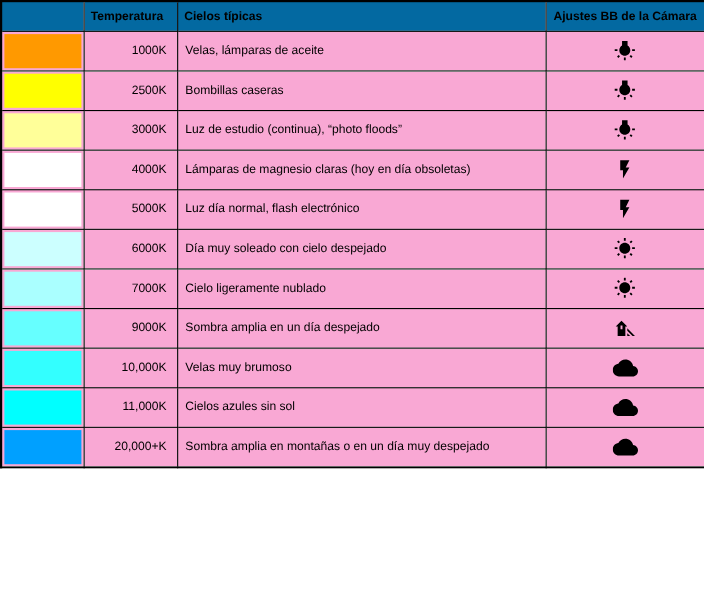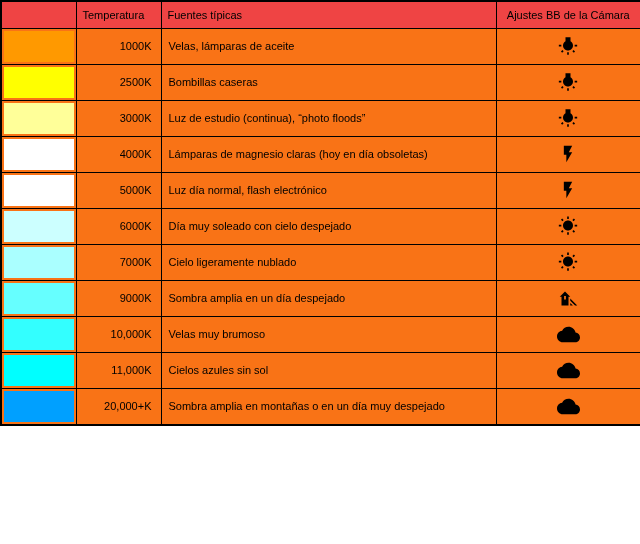--- a/index.html
+++ b/index.html
@@ -11,31 +11,31 @@
     width: 640px;
     table-layout: fixed;
     border: 2px solid #000;
   }
   .wb-table th, .wb-table td {
     border: 1px solid #000;
     font-size: 11px;
     overflow: hidden;
   }
   .wb-table th {
-    background: #ef4444;
+    background: #0369a1;
     height: 27px;
-    font-weight: normal;
+    font-weight: bold;
     padding: 0 6px;
   }
   th.col-swatch { padding: 0; }
   th.col-temp   { text-align: left; }
   th.col-src    { text-align: left; }
   th.col-wb     { text-align: center; }
 
-  .wb-table td { height: 36px; background: #f97316; }
+  .wb-table td { height: 36px; background: #f9a8d4; }
   td.swatch { padding: 2px; }
   .chip { width: 100%; height: 31px; }
   td.temp { text-align: right; padding-right: 9px; white-space: nowrap; }
   td.src  { text-align: left; padding-left: 7px; white-space: nowrap; }
   td.wb   { text-align: center; }
   td.wb .icon { display: inline-block; line-height: 0; }
   td.wb svg { vertical-align: middle; }
 </style>
 </head>
 <body>
@@ -44,21 +44,21 @@
   <colgroup>
     <col style="width:75px">
     <col style="width:85px">
     <col style="width:335px">
     <col style="width:145px">
   </colgroup>
   <thead>
     <tr>
       <th class="col-swatch"></th>
       <th class="col-temp">Temperatura</th>
-      <th class="col-src">Fuentes típicas</th>
+      <th class="col-src">Cielos típicas</th>
       <th class="col-wb">Ajustes BB de la Cámara</th>
     </tr>
   </thead>
   <tbody id="rows">
   <tr>
     <td class="swatch">
           <div class="chip" style="background: rgb(255, 153, 0);"></div>
         </td>
     <td class="temp">1000K</td>
     <td class="src">Velas, lámparas de aceite</td>

